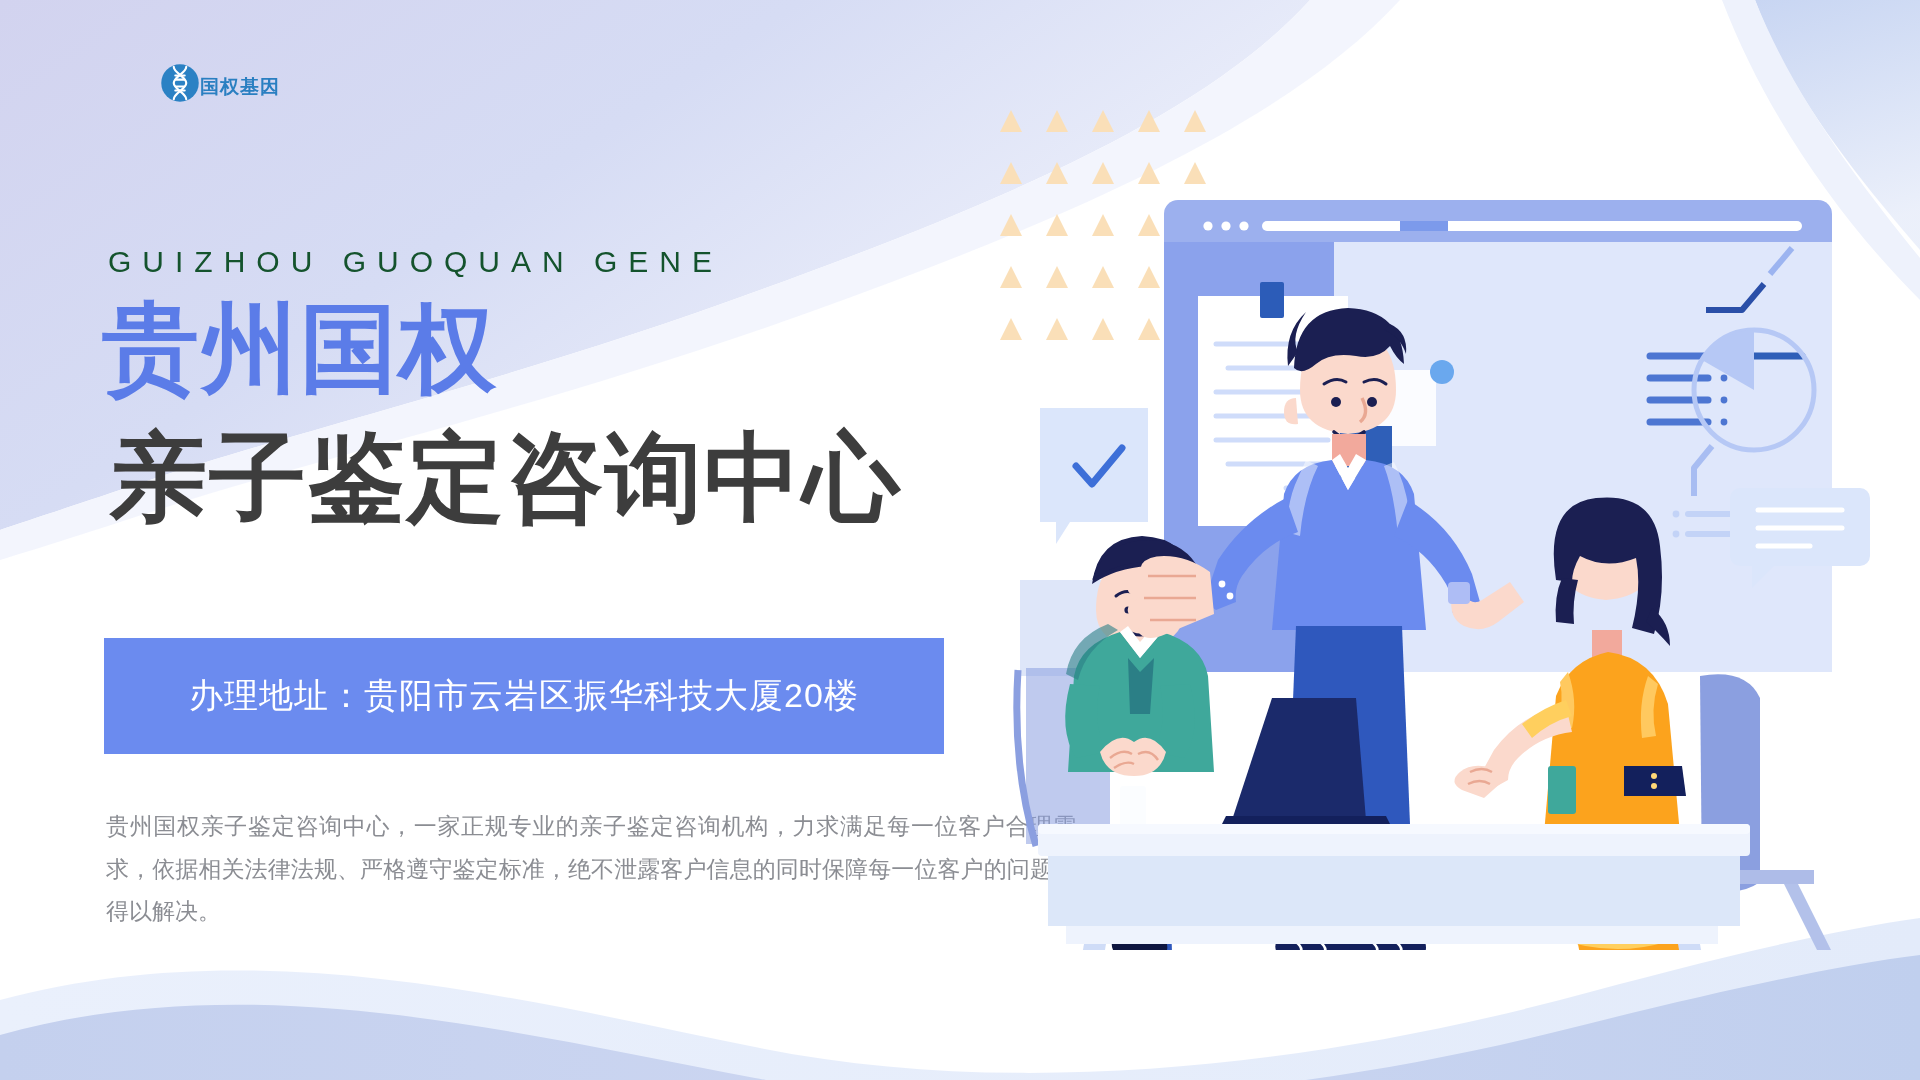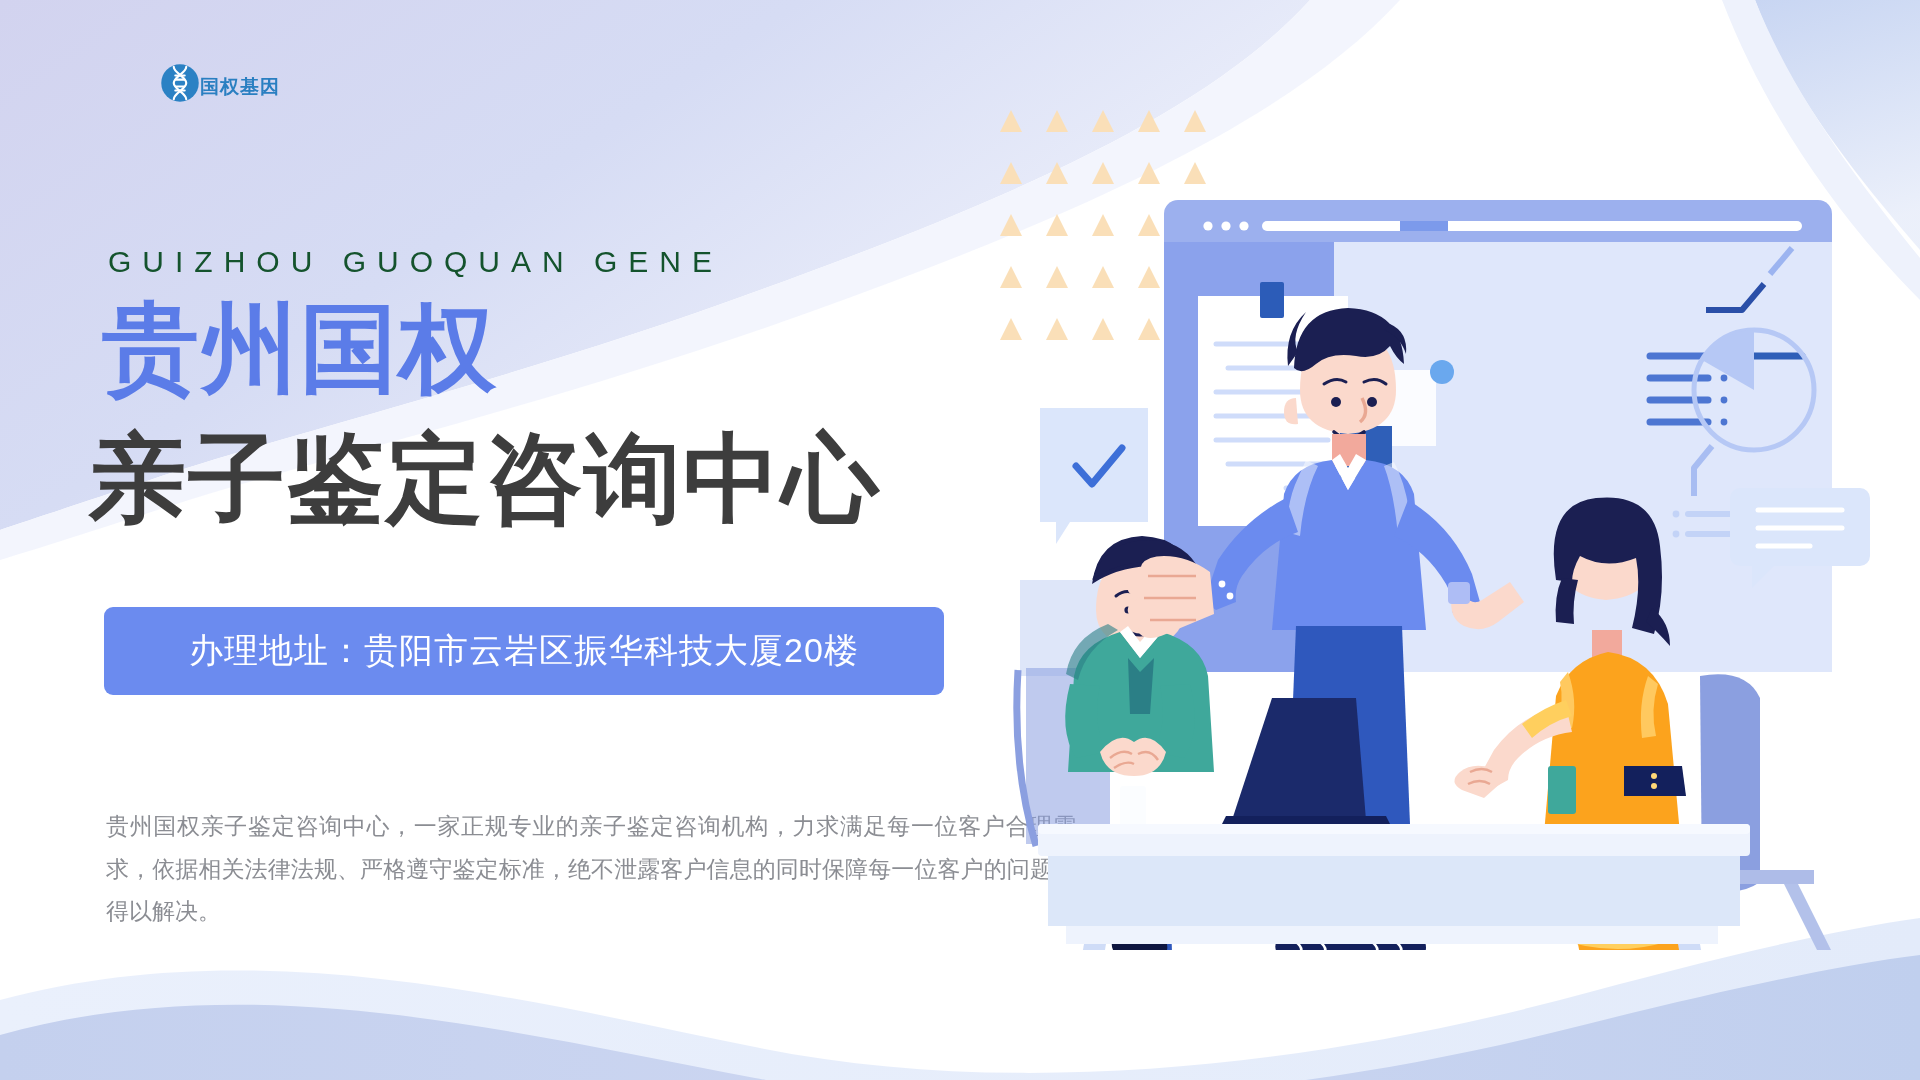--- a/index.html
+++ b/index.html
@@ -34,29 +34,29 @@
     white-space:nowrap; font-weight:400;
   }
 
   
   .head1 {
     position:absolute; left:102px; top:300px;
     font-size:97px; line-height:1.0; font-weight:bold;
     color:#5b7ce8; letter-spacing:2px; white-space:nowrap;
   }
   .head2 {
-    position:absolute; left:89px; top:430px;
+    position:absolute; left:110px; top:430px;
     font-size:97px; line-height:1.0; font-weight:bold;
-    color:#3d3d3d; letter-spacing:2px; white-space:nowrap;
+    color:#3d3d3d; letter-spacing:2px; white-space:nowrap;font-family:Liberation Serif, serif;
   }
 
   
   .addr {
-    position:absolute; left:104px; top:607px;
-    width:840px; height:88px; border-radius:9px;
+    position:absolute; left:104px; top:638px;
+    width:840px; height:116px; border-radius:0;
     background:#6b8bef;
     display:flex; align-items:center; justify-content:center;
     color:#fff; font-size:34px; letter-spacing:1px; white-space:nowrap;
   }
 
   
   .para {
     position:absolute; left:106px; top:805px;
     width:970px;
     font-size:23px; line-height:1.85; color:#8b8d93;

